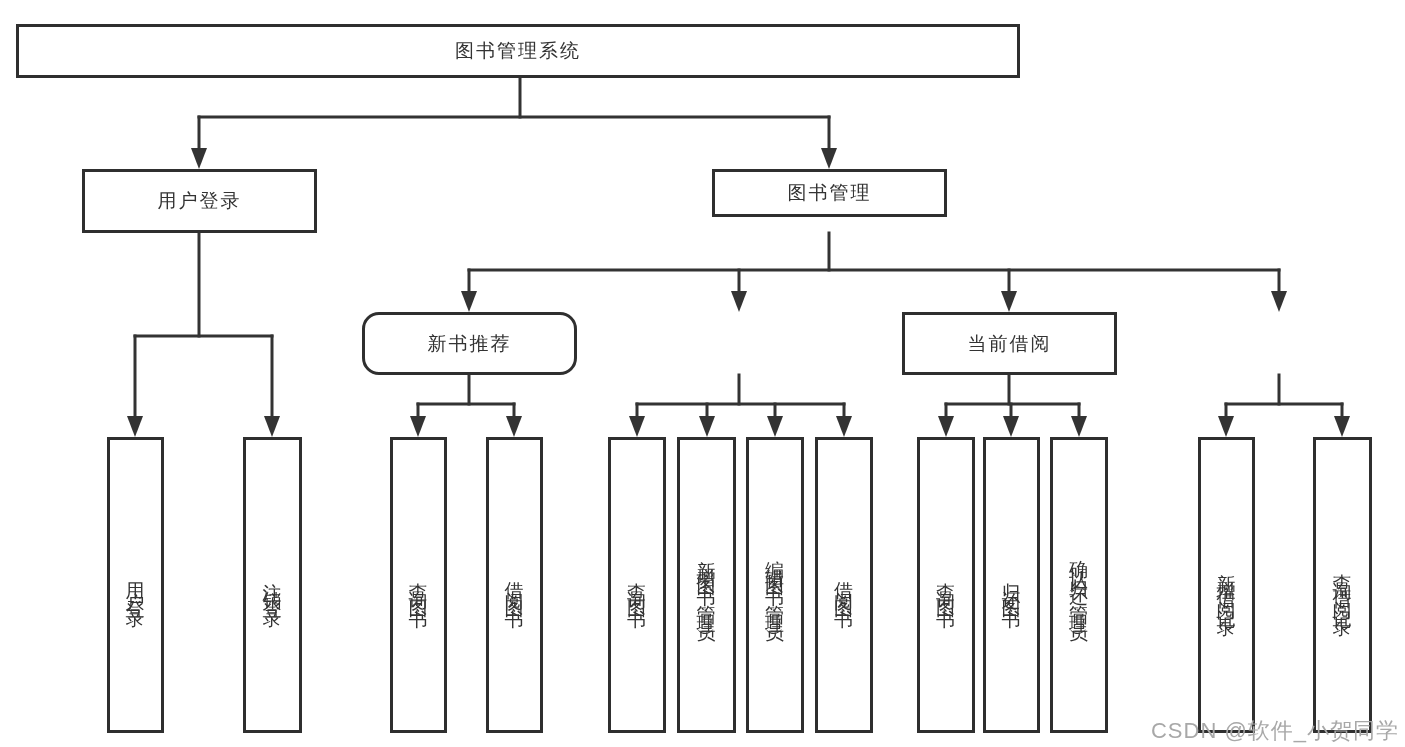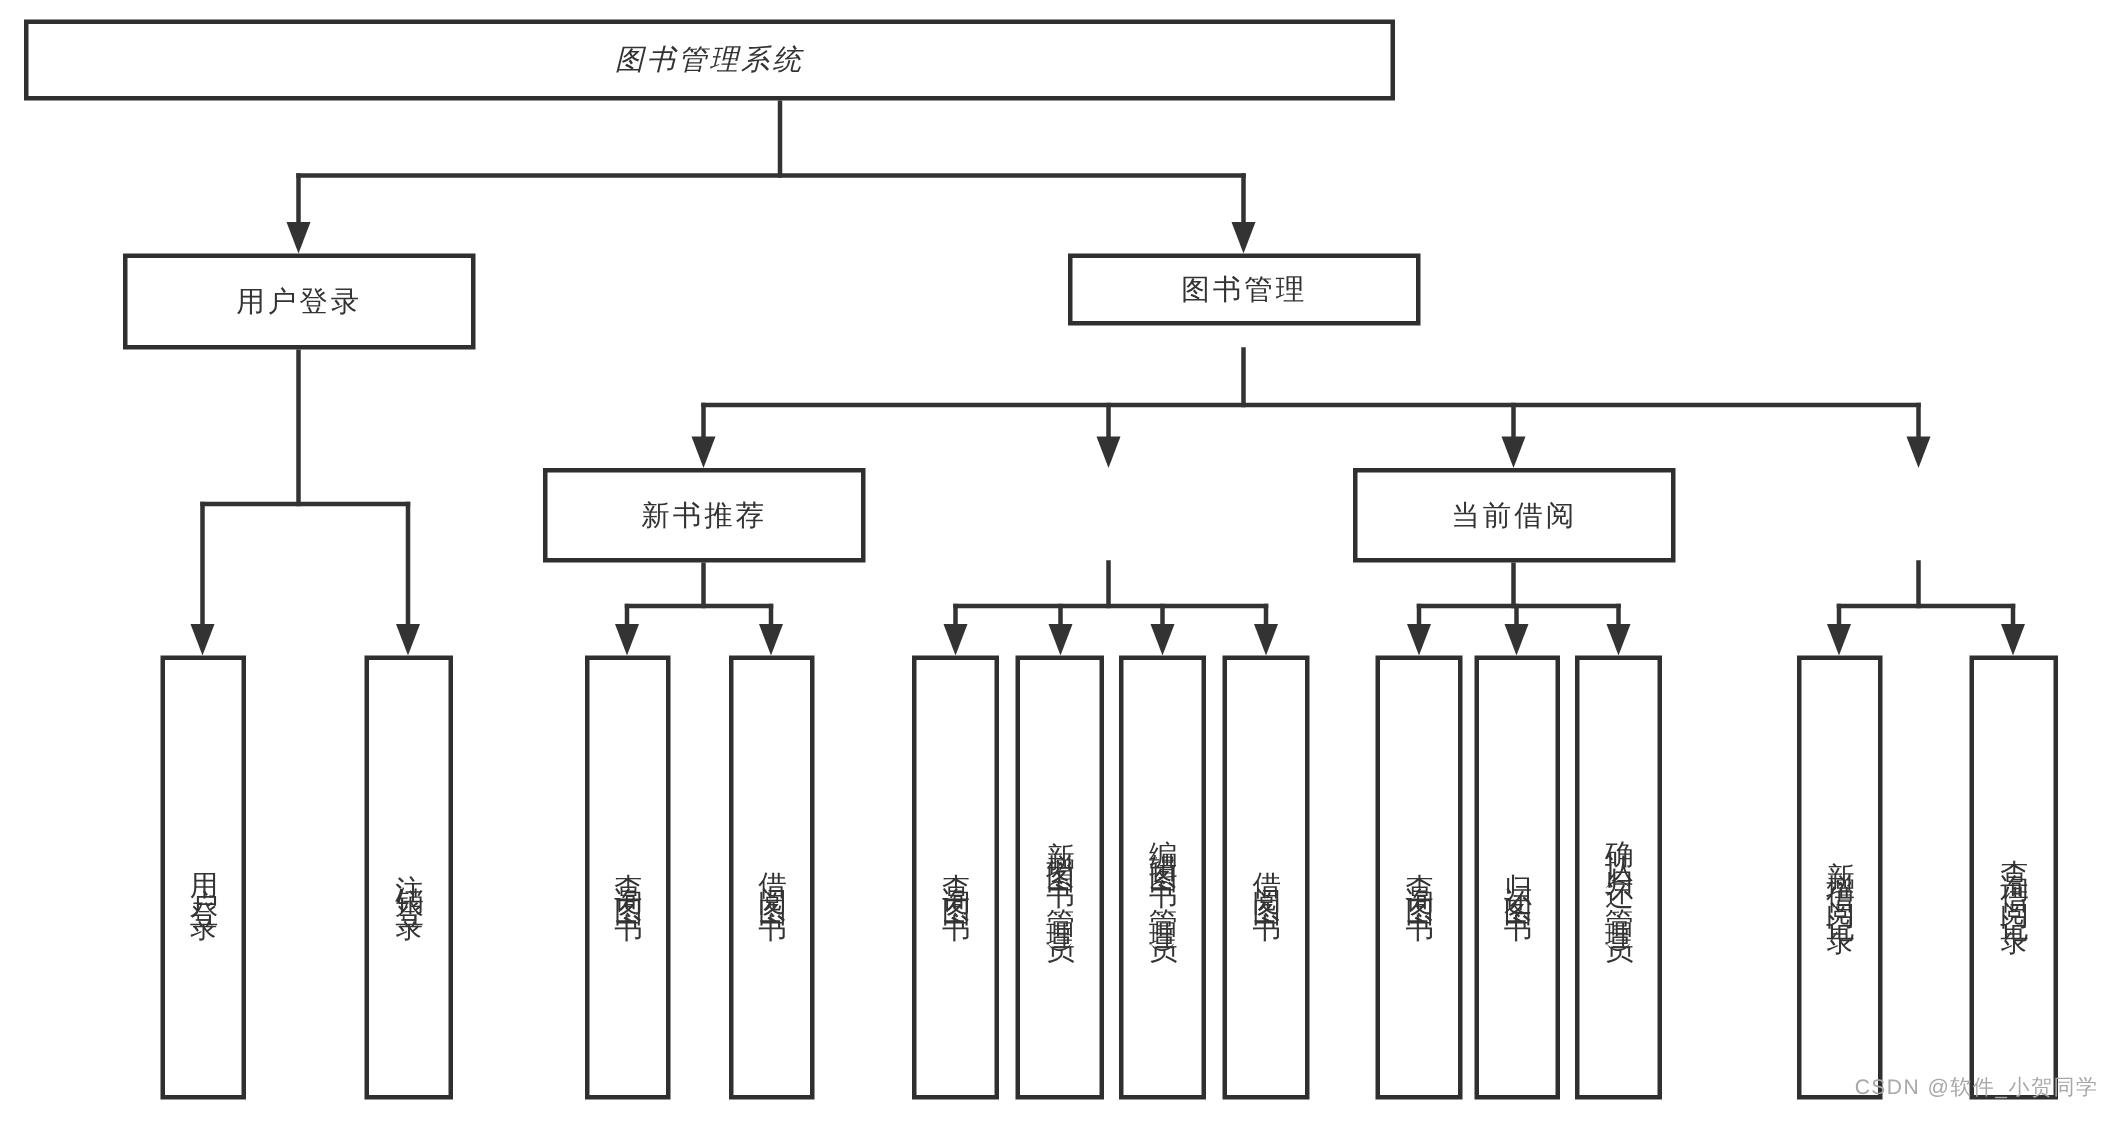--- a/index.html
+++ b/index.html
@@ -35,21 +35,21 @@
     writing-mode: vertical-rl;
     text-orientation: mixed;
     letter-spacing: 9px;
     padding: 6px 0;
     line-height: 1;
   }
   .watermark {
     position: absolute;
     right: 6px;
     top: 716px;
-    font-size: 14px;
+    font-size: 22px;
     letter-spacing: 1px;
     color: var(--watermark, #a8a8a8);
     white-space: nowrap;
   }
 </style>
 </head>
 <body>
 
 <div class="canvas">
 
@@ -122,26 +122,26 @@
     <g>
       <line x1="1279" y1="375" x2="1279" y2="404"></line>
       <line x1="1226" y1="404" x2="1342" y2="404"></line>
       <line x1="1226" y1="404" x2="1226" y2="418"></line>
       <polygon points="1226,437 1218,416 1234,416"></polygon>
       <line x1="1342" y1="404" x2="1342" y2="418"></line>
       <polygon points="1342,437 1334,416 1350,416"></polygon>
     </g>
   </svg>
 
-  <div class="box" style="left:16px; top:13px; width:914px; height:54px;font-style:italic;">图书管理系统</div>
+  <div class="box" style="left:16px; top:24px; width:1004px; height:54px;">图书管理系统</div>
 
   <div class="box" style="left:82px; top:169px; width:235px; height:64px;">用户登录</div>
   <div class="box" style="left:712px; top:169px; width:235px; height:48px;">图书管理</div>
 
-  <div class="box" style="left:362px; top:312px; width:215px; height:63px;">新书推荐</div>
+  <div class="box" style="left:362px; top:312px; width:215px; height:63px;border-radius:17px;">新书推荐</div>
   <div class="box" style="left:902px; top:312px; width:215px; height:63px;font-family:Liberation Serif, serif;">当前借阅</div>
 
   <div class="box v" style="left:107px; top:437px; width:57px; height:296px;">用户登录</div>
   <div class="box v" style="left:243px; top:437px; width:59px; height:296px;">注销登录</div>
 
   <div class="box v" style="left:390px; top:437px; width:57px; height:296px;">查询图书</div>
   <div class="box v" style="left:486px; top:437px; width:57px; height:296px;">借阅图书</div>
 
   <div class="box v" style="left:608px; top:437px; width:58px; height:296px;">查询图书</div>
   <div class="box v" style="left:677px; top:437px; width:59px; height:296px;">新增图书（管理员）</div>

